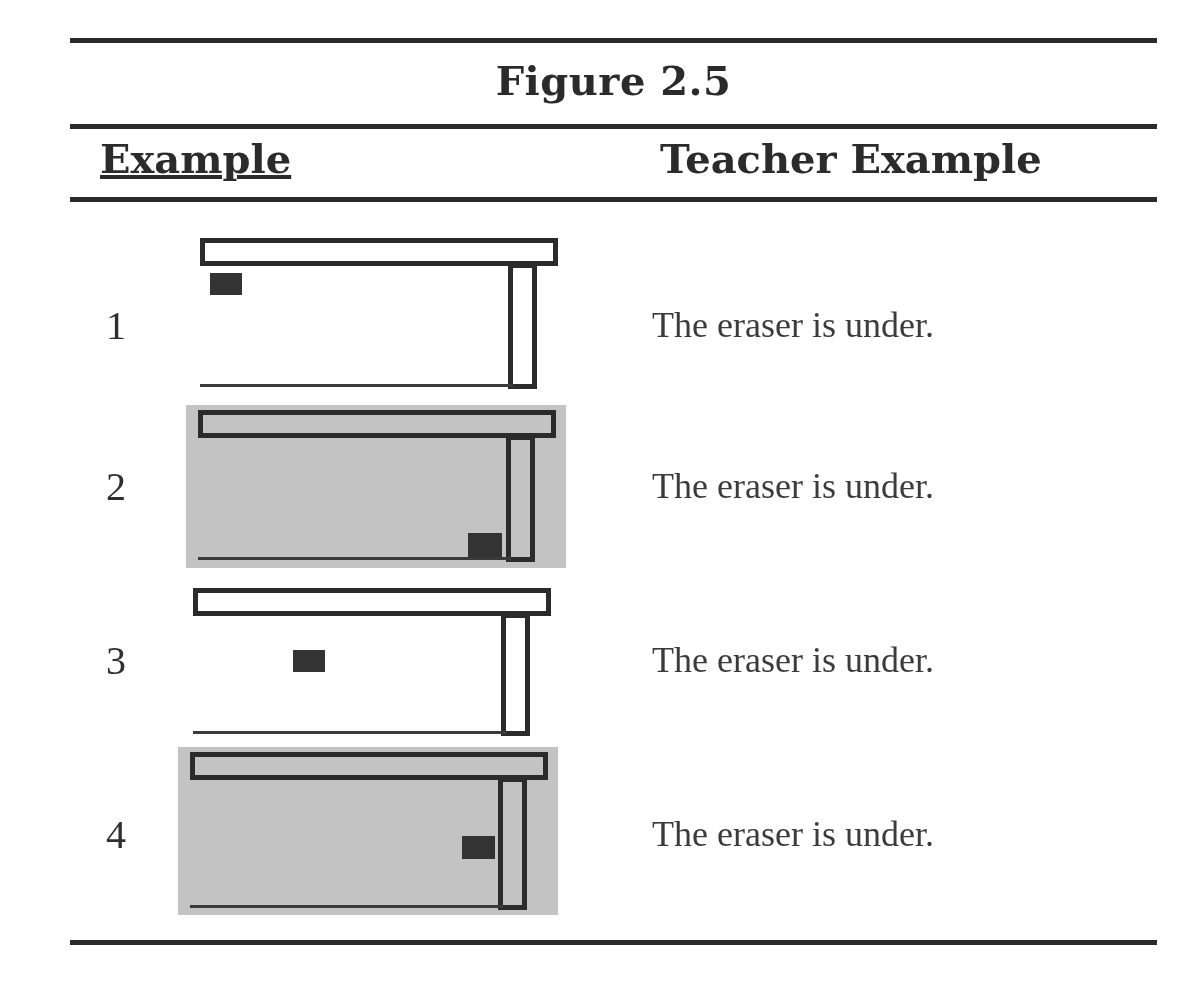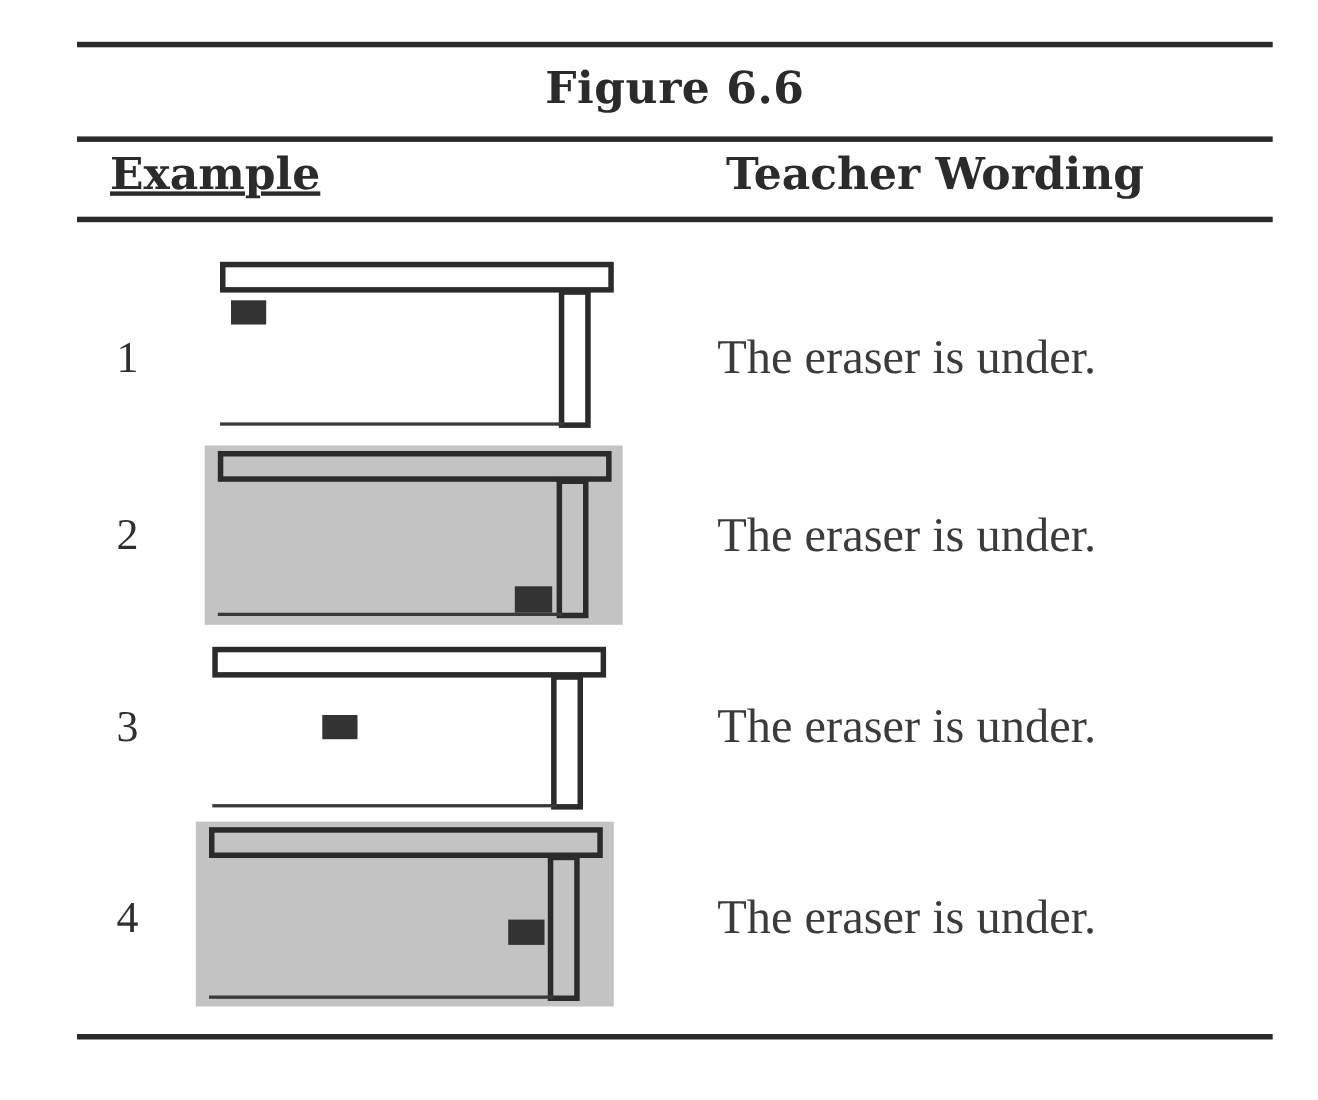--- a/index.html
+++ b/index.html
@@ -52,21 +52,21 @@
     width: 44px;
     text-align: center;
     transform: translateY(-50%);
     font-size: 40px;
     color: #2f2f2f;
   }
   .wording-text {
     position: absolute;
     left: 652px;
     transform: translateY(-50%);
-    font-size: 44px;
+    font-size: 36px;
     color: #3b3b3b;
   }
   .diagram {
     position: absolute;
     width: 380px;
   }
   .diagram.highlighted { background: var(--highlight, #c3c3c3); }
   .table-top {
     position: absolute;
     left: 12px;
@@ -94,24 +94,24 @@
   .eraser {
     position: absolute;
     background: var(--eraser, #333333);
   }
 </style>
 </head>
 <body>
 
 <div class="page" style="--ink: #2b2b2b; --highlight: #c3c3c3; --eraser: #333333;">
   <div class="rule rule-top"></div>
-  <div class="figure-title">Figure 6.6</div>
+  <div class="figure-title">Figure 2.5</div>
   <div class="rule rule-title"></div>
   <div class="col-header example">Example</div>
-  <div class="col-header wording">Teacher Wording</div>
+  <div class="col-header wording">Teacher Example</div>
   <div class="rule rule-header"></div>
   <div id="rows">
       <div class="example-number" style="top: 325px;">1</div>
       <div class="diagram" style="left: 188px; top: 233px; height: 158px;">
         <div class="table-top"></div>
         <div class="table-leg" style="height: 116px;"></div>
         <div class="floor-line" style="top: 151px;"></div>
         <div class="eraser" style="left: 22px; top: 40px; width: 32px; height: 22px;"></div>
       </div>
       <div class="wording-text" style="top: 325px;">The eraser is under.</div>

